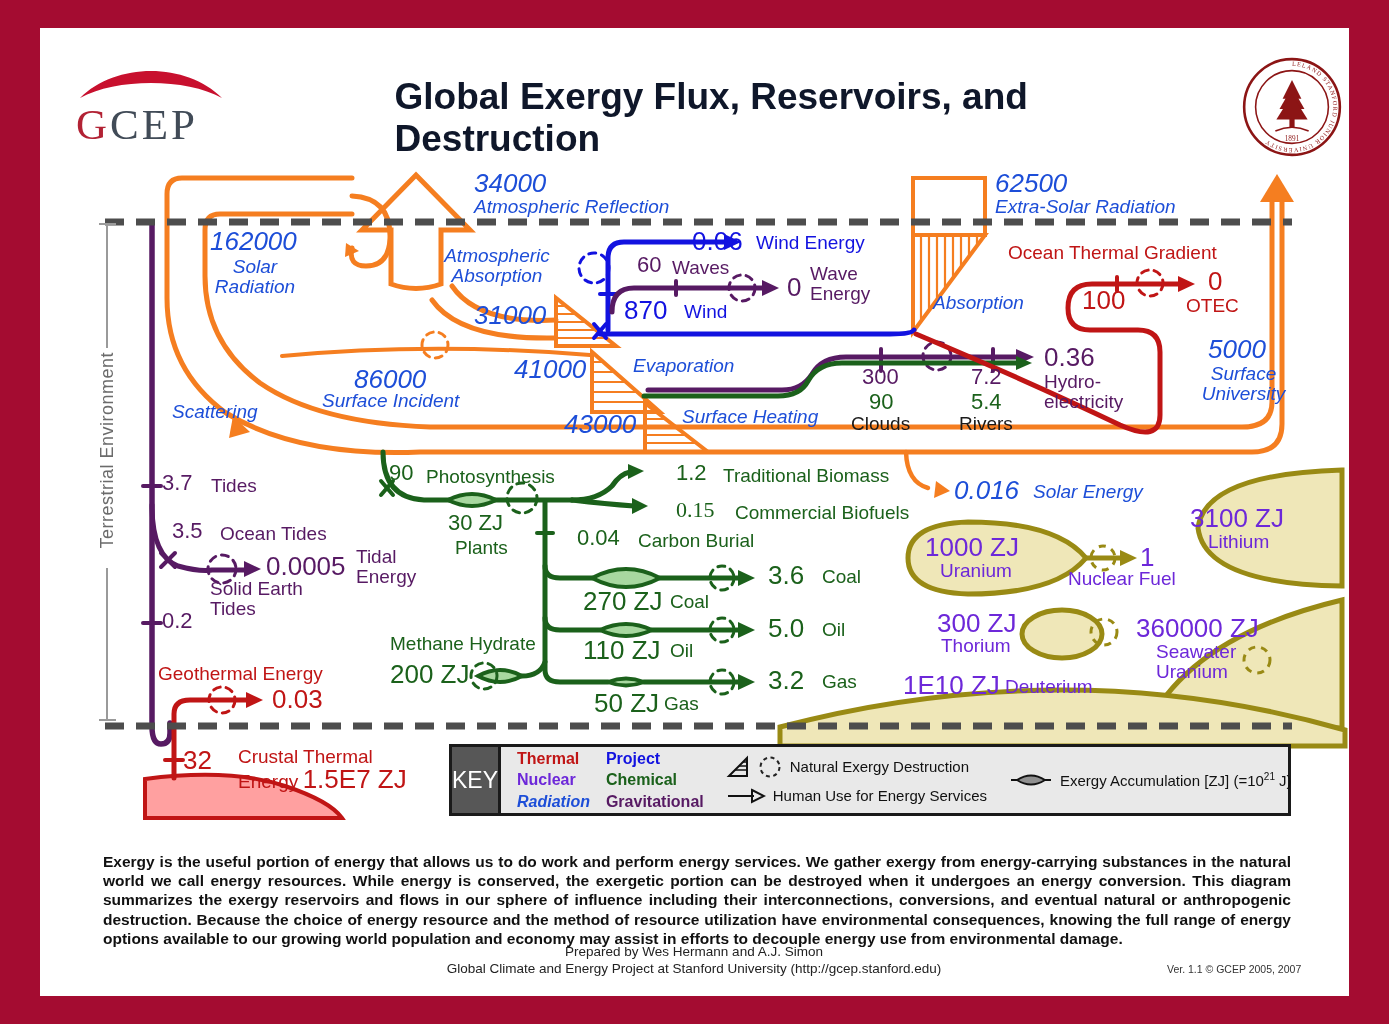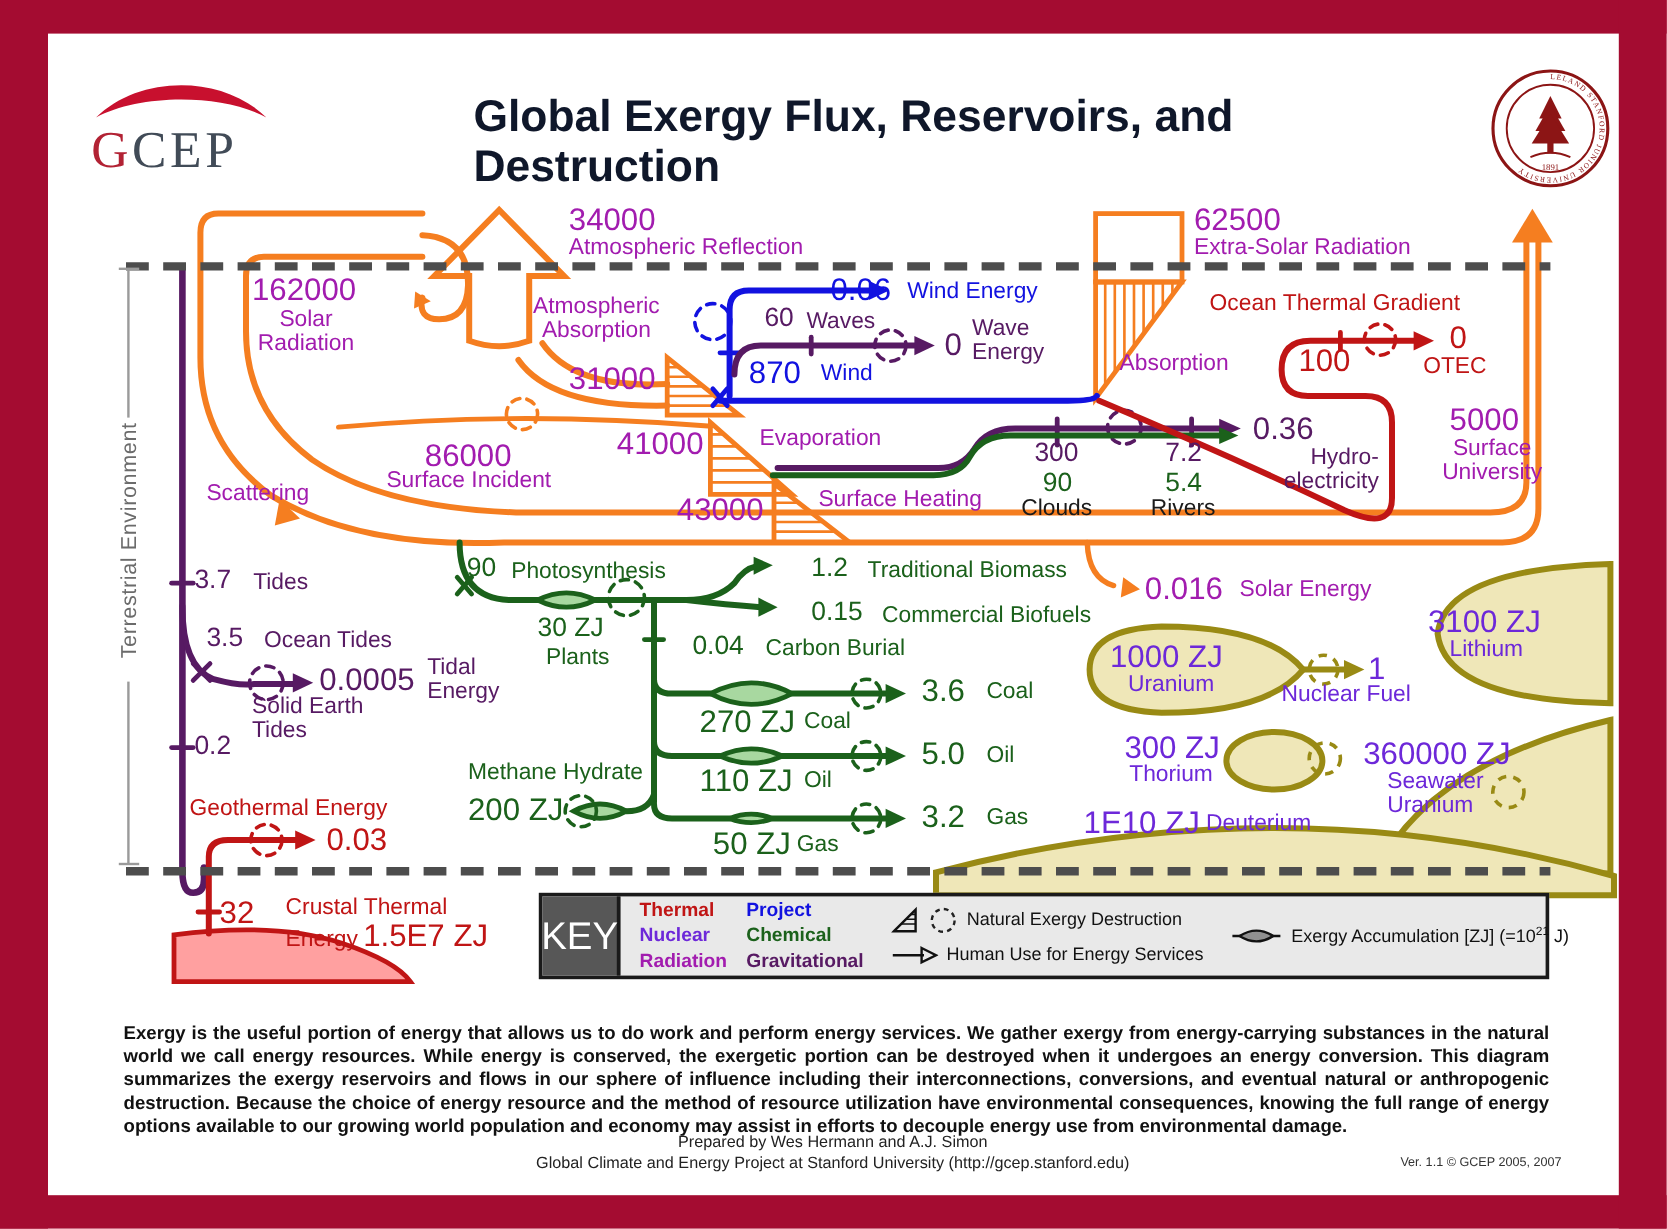--- a/index.html
+++ b/index.html
@@ -12,36 +12,36 @@
   #f-left{left:0;top:0;width:40px;height:1024px;}
   #f-right{left:1349px;top:0;width:40px;height:1024px;}
 
   svg.diagram{position:absolute;left:0;top:0;z-index:1;}
   .L{position:absolute;white-space:nowrap;line-height:1.04;z-index:2;}
   .n{font-size:26px;}
   .m{font-size:22px;}
   .t{font-size:19px;}
   .w{white-space:normal;}
   .c{text-align:center;}
-  .o{color:#a21caf;} .b{color:#1212E0;} .p{color:#571A63;} .r{color:#C01515;}
+  .o{color:#1d4ed8;font-style:italic;} .b{color:#1212E0;} .p{color:#571A63;} .r{color:#C01515;}
   .g{color:#1B611B;} .y{color:#6d28d9;} .k{color:#1a1a1a;}
 
   #title{position:absolute;left:726px;top:76px;transform:translateX(-50%);
          font-size:37px;font-weight:bold;color:#0f172a;letter-spacing:0px;z-index:3;}
   #logo{position:absolute;left:76px;top:58px;z-index:3;}
   #logo .word{font-family:"Liberation Serif",serif;font-size:43px;letter-spacing:3px;margin-top:-6px;}
   #logo .gG{color:#B22234;} #logo .gCEP{color:#414B57;}
   #seal{position:absolute;left:1240px;top:55px;z-index:3;}
 
   #terr{position:absolute;left:97px;top:352px;writing-mode:vertical-rl;transform:rotate(180deg);
         color:#6b6b6b;font-size:18px;letter-spacing:0.5px;z-index:2;}
 
   #keybox{position:absolute;left:449px;top:744px;width:842px;height:72px;z-index:3;
           background:#E9E9E9;border:3px solid #1a1a1a;box-sizing:border-box;display:flex;align-items:stretch;}
-  #key-title{width:62px;background:#575757;color:#fff;font-size:32px;display:flex;
+  #key-title{width:62px;background:#575757;color:#fff;font-size:23px;display:flex;
              align-items:center;justify-content:center;border-right:3px solid #1a1a1a;}
   .keycol{display:flex;flex-direction:column;justify-content:center;padding-left:16px;
           font-size:16px;font-weight:bold;line-height:1.32;}
   .keyitems{display:flex;flex-direction:column;justify-content:center;gap:7px;padding-left:22px;font-size:15px;color:#111;}
   .keyrow{display:flex;align-items:center;gap:7px;white-space:nowrap;}
   .sup{font-size:10px;vertical-align:super;}
 
   #desc{position:absolute;left:103px;top:852px;width:1188px;z-index:3;
         font-size:15.5px;font-weight:bold;color:#111;text-align:justify;line-height:1.24;}
   #foot{position:absolute;left:694px;top:944px;transform:translateX(-50%);text-align:center;
@@ -234,21 +234,21 @@
   <div class="L t o" style="left:633px;top:356px;">Evaporation</div>
   <div class="L n o" style="left:564px;top:411px;">43000</div>
   <div class="L t o" style="left:682px;top:407px;">Surface Heating</div>
   <div class="L m p" style="left:862px;top:366px;">300</div>
   <div class="L m g" style="left:869px;top:391px;">90</div>
   <div class="L t k" style="left:851px;top:414px;">Clouds</div>
   <div class="L m p" style="left:971px;top:366px;">7.2</div>
   <div class="L m g" style="left:971px;top:391px;">5.4</div>
   <div class="L t k" style="left:959px;top:414px;">Rivers</div>
   <div class="L n p" style="left:1044px;top:344px;">0.36</div>
-  <div class="L t p w" style="left:1044px;top:372px;width:105px;text-align:right;">Hydro-electricity</div>
+  <div class="L t p w" style="left:1044px;top:372px;width:105px;">Hydro-electricity</div>
   <div class="L n o" style="left:1208px;top:336px;">5000</div>
   <div class="L t o w c" style="left:1196px;top:364px;width:95px;">Surface University</div>
   <div class="L t o" style="left:172px;top:402px;">Scattering</div>
   <div id="terr">Terrestrial Environment</div>
   <div class="L m p" style="left:162px;top:472px;">3.7</div>
   <div class="L t p" style="left:211px;top:476px;">Tides</div>
   <div class="L m p" style="left:172px;top:520px;">3.5</div>
   <div class="L t p" style="left:220px;top:524px;">Ocean Tides</div>
   <div class="L n p" style="left:266px;top:553px;">0.0005</div>
   <div class="L t p w" style="left:356px;top:547px;width:62px;">Tidal Energy</div>
@@ -259,21 +259,21 @@
   <div class="L n r" style="left:183px;top:747px;">32</div>
   <div class="L t r" style="left:238px;top:747px;">Crustal Thermal</div>
   <div class="L r" style="left:238px;top:766px;">
     <span class="t">Energy</span>
     <span class="n">1.5E7 ZJ</span>
   </div>
   <div class="L m g" style="left:389px;top:462px;">90</div>
   <div class="L t g" style="left:426px;top:467px;">Photosynthesis</div>
   <div class="L m g" style="left:676px;top:462px;">1.2</div>
   <div class="L t g" style="left:723px;top:466px;">Traditional Biomass</div>
-  <div class="L m g" style="left:676px;top:499px;">0.15</div>
+  <div class="L m g" style="left:676px;top:499px;font-family:Liberation Serif, serif;">0.15</div>
   <div class="L t g" style="left:735px;top:503px;">Commercial Biofuels</div>
   <div class="L m g" style="left:577px;top:527px;">0.04</div>
   <div class="L t g" style="left:638px;top:531px;">Carbon Burial</div>
   <div class="L m g" style="left:448px;top:512px;">30 ZJ</div>
   <div class="L t g" style="left:455px;top:538px;">Plants</div>
   <div class="L n g" style="left:583px;top:588px;">270 ZJ</div>
   <div class="L t g" style="left:670px;top:592px;">Coal</div>
   <div class="L n g" style="left:768px;top:562px;">3.6</div>
   <div class="L t g" style="left:822px;top:567px;">Coal</div>
   <div class="L n g" style="left:583px;top:637px;">110 ZJ</div>

